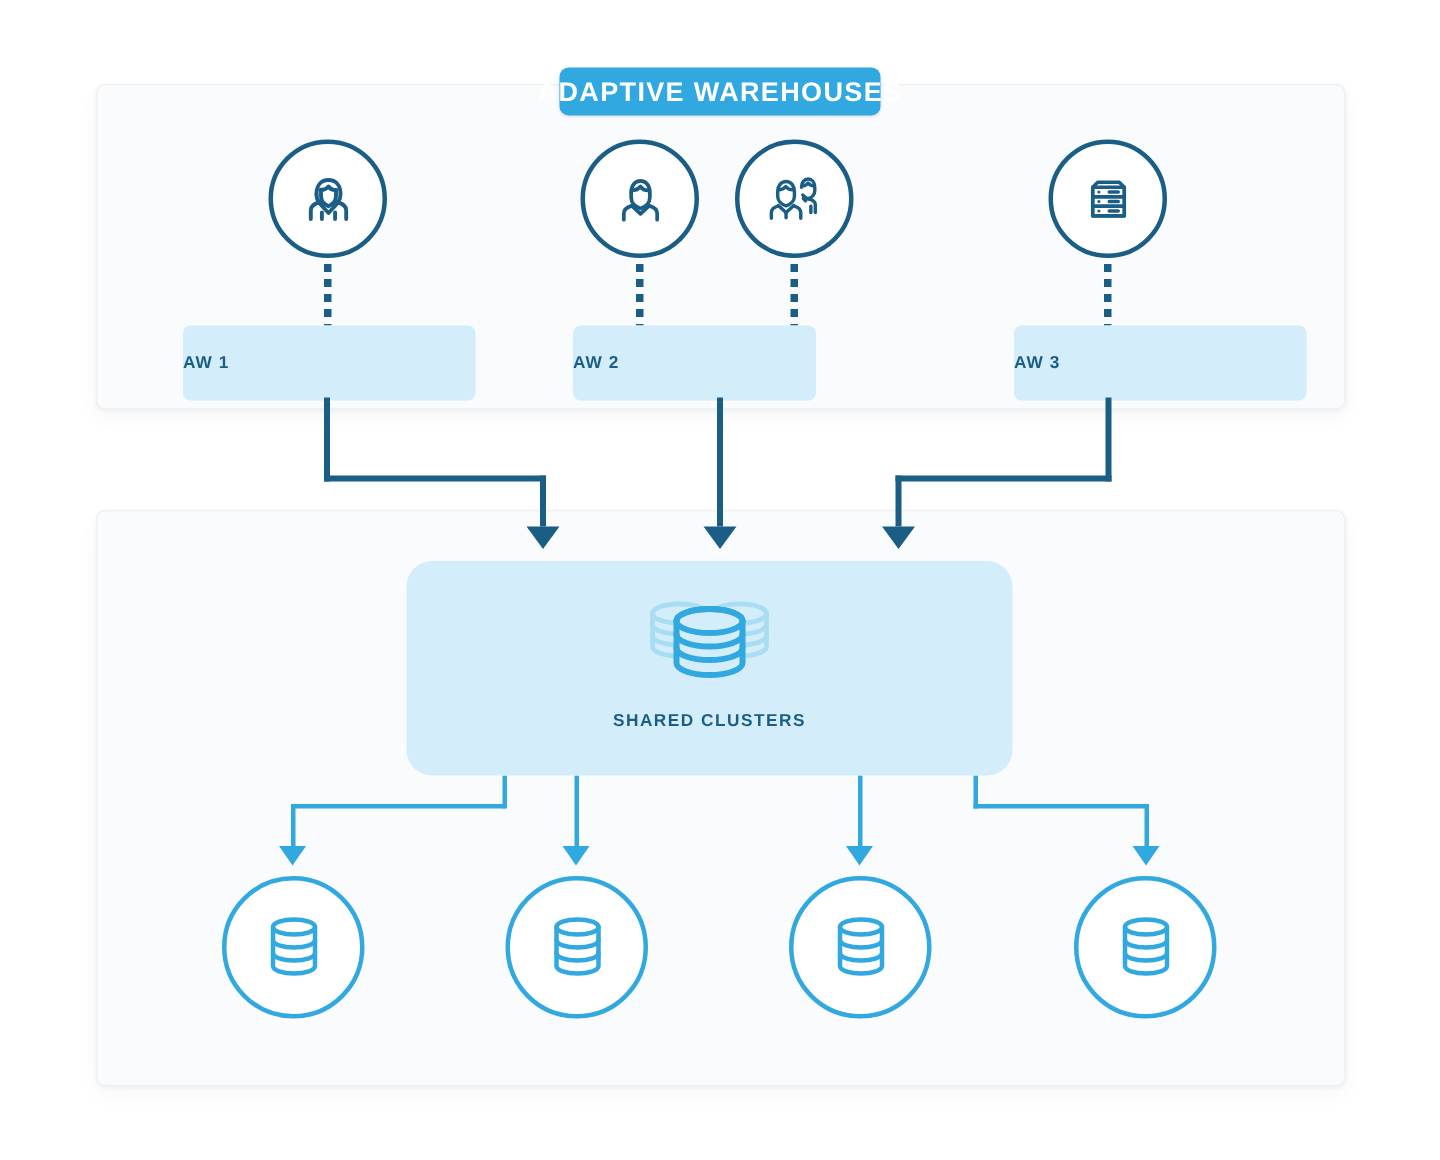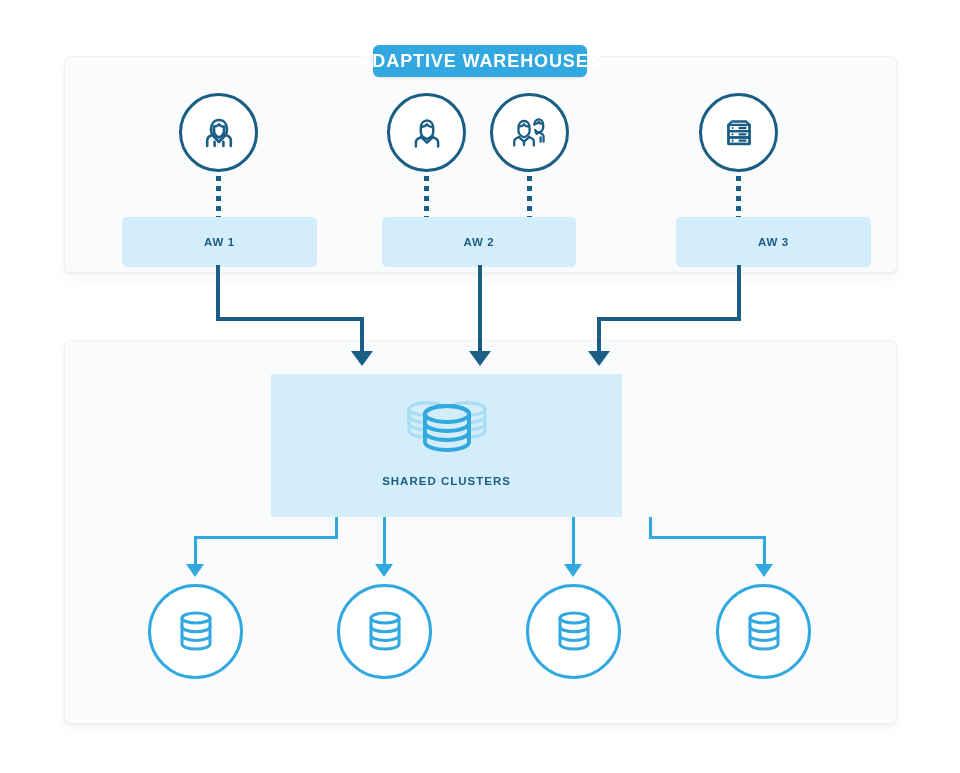--- a/index.html
+++ b/index.html
@@ -69,48 +69,48 @@
   #d2{left:424px;top:176px;height:41px;}
   #d3{left:527px;top:176px;height:41px;}
   #d4{left:736px;top:176px;height:41px;}
 
   
   .aw-box{
     position:absolute;
     height:50px;
     background:#d4edfa;
     border-radius:5px;
-    display:flex;align-items:center;justify-content:center;
+    display:flex;align-items:center;
     color:#1b5e85;
     font-size:11.5px;
     font-weight:bold;
     letter-spacing:.7px;
     z-index:4;
   }
   #aw1{left:122px;top:217px;width:195px;}
-  #aw2{left:382px;top:217px;width:194px;}
+  #aw2{left:382px;top:217px;width:162px;}
   #aw3{left:641px;top:217px;width:195px;margin-left:35px;}
 
   
   .nv{position:absolute;background:#1b5e85;z-index:5;}
   .nv-arrow{
     position:absolute;
     width:0;height:0;
     border-left:11px solid transparent;
     border-right:11px solid transparent;
     border-top:15px solid #1b5e85;
     z-index:5;
   }
 
   
   #shared-box{
     position:absolute;
-    left:271px;top:374px;width:351px;height:143px;
+    left:271px;top:374px;width:404px;height:143px;
     background:#d4edfa;
-    border-radius:1px;
+    border-radius:17px;
     z-index:4;
   }
   #shared-icon-wrap{
     position:absolute;left:0;top:18px;width:100%;
     display:flex;align-items:center;justify-content:center;
   }
   #shared-label{
     position:absolute;left:0;top:101px;width:100%;
     text-align:center;
     color:#1b5e85;

